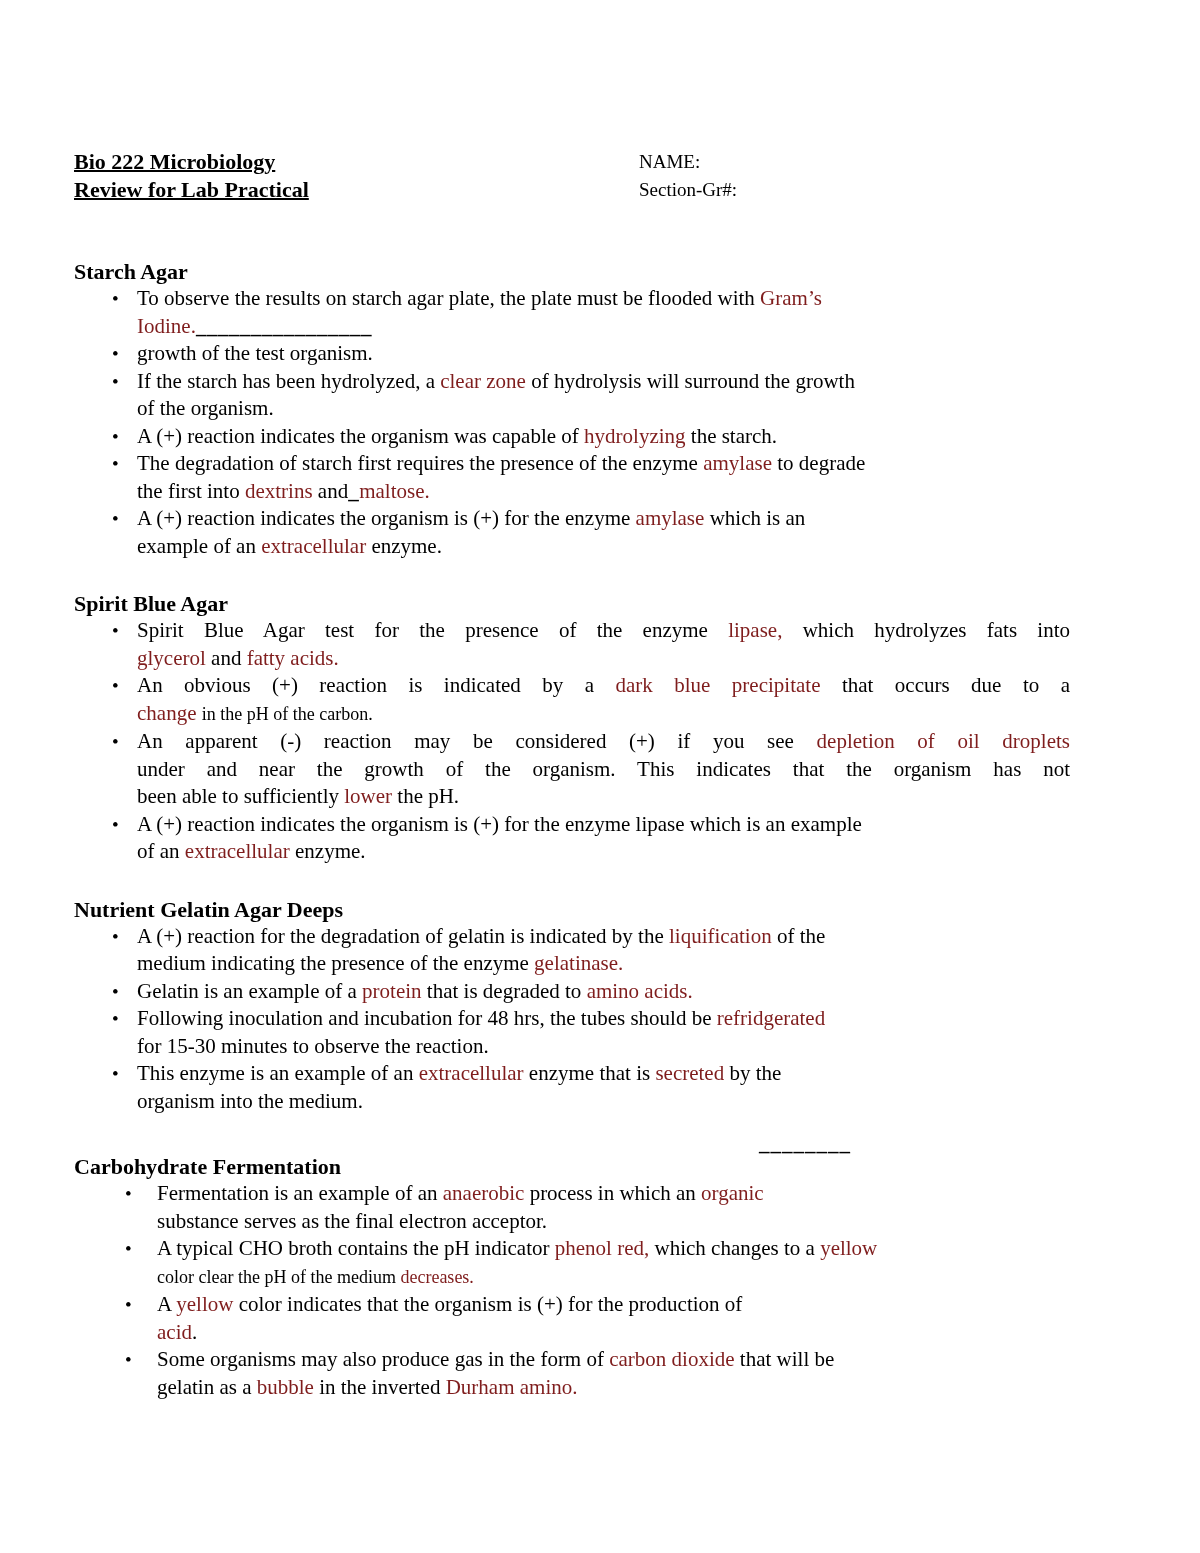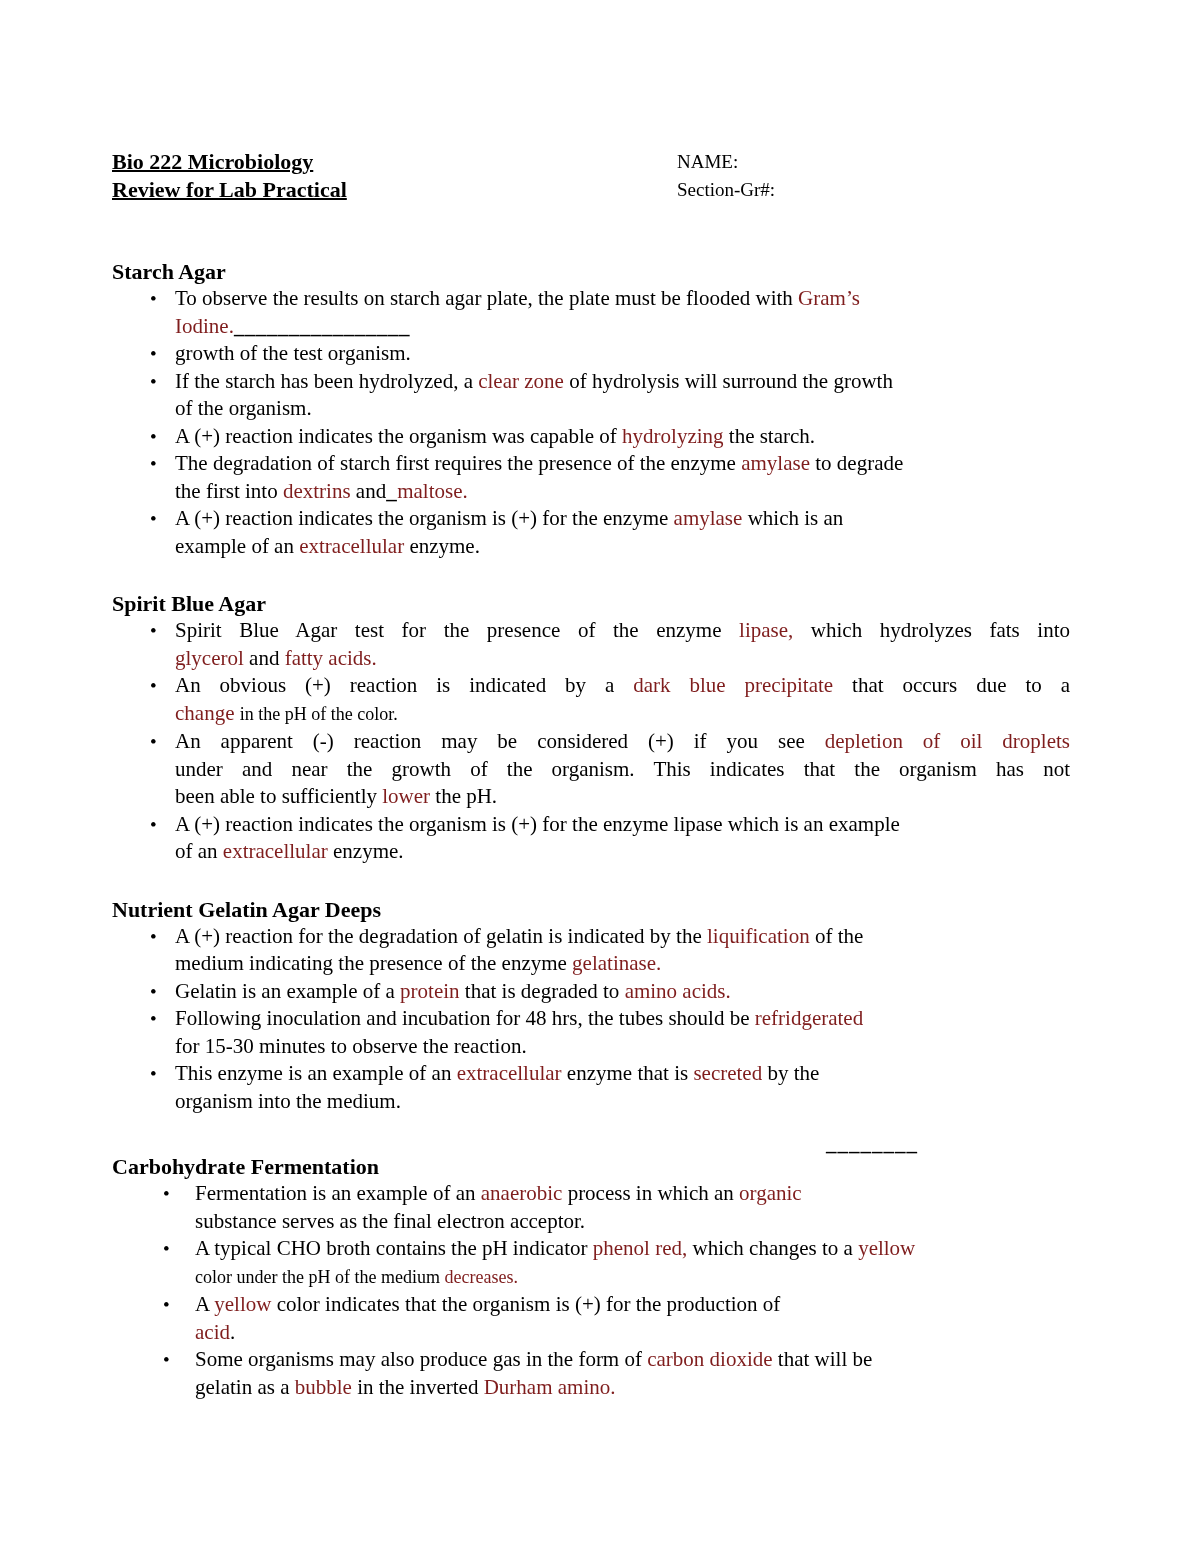--- a/index.html
+++ b/index.html
@@ -11,21 +11,21 @@
     width: 1200px;
     height: 1553px;
     position: relative;
     font-family: "Liberation Serif", "DejaVu Serif", serif;
     color: #000000;
     overflow: hidden;
   }
   .page {
     position: relative;
     box-sizing: border-box;
-    padding: 148px 130px 0 112px;
+    padding: 148px 130px 0 74px;
   }
   
   .doc-header {
     position: relative;
   }
   .doc-title-line {
     font-weight: bold;
     font-size: 22px;
     line-height: 28px;
   }
@@ -51,21 +51,20 @@
   .section.after-blank { margin-top: 0; }
   .blank-row {
     margin-top: 18px;
     line-height: 20px;
     font-size: 21px;
     padding-left: 685px;
   }
   .blank-fill {
     font-weight: bold;
     letter-spacing: 1px;
-    margin-left: 29px;
   }
   .bullet {
     position: relative;
     padding-left: 63px;
   }
   .section.indent-lg .bullet { padding-left: 83px; }
   .bullet .dot {
     position: absolute;
     left: 38px;
     top: 0;
@@ -143,21 +142,21 @@
       <div class="section">
         <div class="section-heading">Spirit Blue Agar</div>
         <div class="bullet">
           <span class="dot">•</span>
           <div class="line jline"><span>Spirit Blue Agar test for the presence of the enzyme </span><span class="seg-red">lipase,</span><span> which hydrolyzes fats into</span></div>
           <div class="line"><span class="seg-red">glycerol</span><span> and </span><span class="seg-red">fatty acids.</span></div>
         </div>
         <div class="bullet">
           <span class="dot">•</span>
           <div class="line jline"><span>An obvious (+) reaction is indicated by a </span><span class="seg-red">dark blue precipitate</span><span> that occurs due to a</span></div>
-          <div class="line"><span class="seg-red">change</span><span> </span><span class="seg-small">in the pH of the color.</span></div>
+          <div class="line"><span class="seg-red">change</span><span> </span><span class="seg-small">in the pH of the carbon.</span></div>
         </div>
         <div class="bullet">
           <span class="dot">•</span>
           <div class="line jline"><span>An apparent (-) reaction may be considered (+) if you see </span><span class="seg-red">depletion of oil droplets</span></div>
           <div class="line jline"><span>under and near the growth of the organism. This indicates that the organism has not</span></div>
           <div class="line"><span>been able to sufficiently </span><span class="seg-red">lower</span><span> the pH.</span></div>
         </div>
         <div class="bullet">
           <span class="dot">•</span>
           <div class="line"><span>A (+) reaction indicates the organism is (+) for the enzyme lipase which is an example</span></div>
@@ -190,21 +189,21 @@
       <div class="section after-blank indent-lg">
         <div class="section-heading">Carbohydrate Fermentation</div>
         <div class="bullet">
           <span class="dot">•</span>
           <div class="line"><span>Fermentation is an example of an </span><span class="seg-red">anaerobic</span><span> process in which an </span><span class="seg-red">organic</span></div>
           <div class="line"><span>substance serves as the final electron acceptor.</span></div>
         </div>
         <div class="bullet">
           <span class="dot">•</span>
           <div class="line"><span>A typical CHO broth contains the pH indicator </span><span class="seg-red">phenol red,</span><span> which changes to a </span><span class="seg-red">yellow</span></div>
-          <div class="line"><span class="seg-small">color under the pH of the medium </span><span class="seg-red seg-small">decreases.</span></div>
+          <div class="line"><span class="seg-small">color clear the pH of the medium </span><span class="seg-red seg-small">decreases.</span></div>
         </div>
         <div class="bullet">
           <span class="dot">•</span>
           <div class="line"><span>A </span><span class="seg-red">yellow</span><span> color indicates that the organism is (+) for the production of</span></div>
           <div class="line"><span class="seg-red">acid</span><span>.</span></div>
         </div>
         <div class="bullet">
           <span class="dot">•</span>
           <div class="line"><span>Some organisms may also produce gas in the form of </span><span class="seg-red">carbon dioxide</span><span> that will be</span></div>
           <div class="line"><span>gelatin as a </span><span class="seg-red">bubble</span><span> in the inverted </span><span class="seg-red">Durham amino.</span></div>

